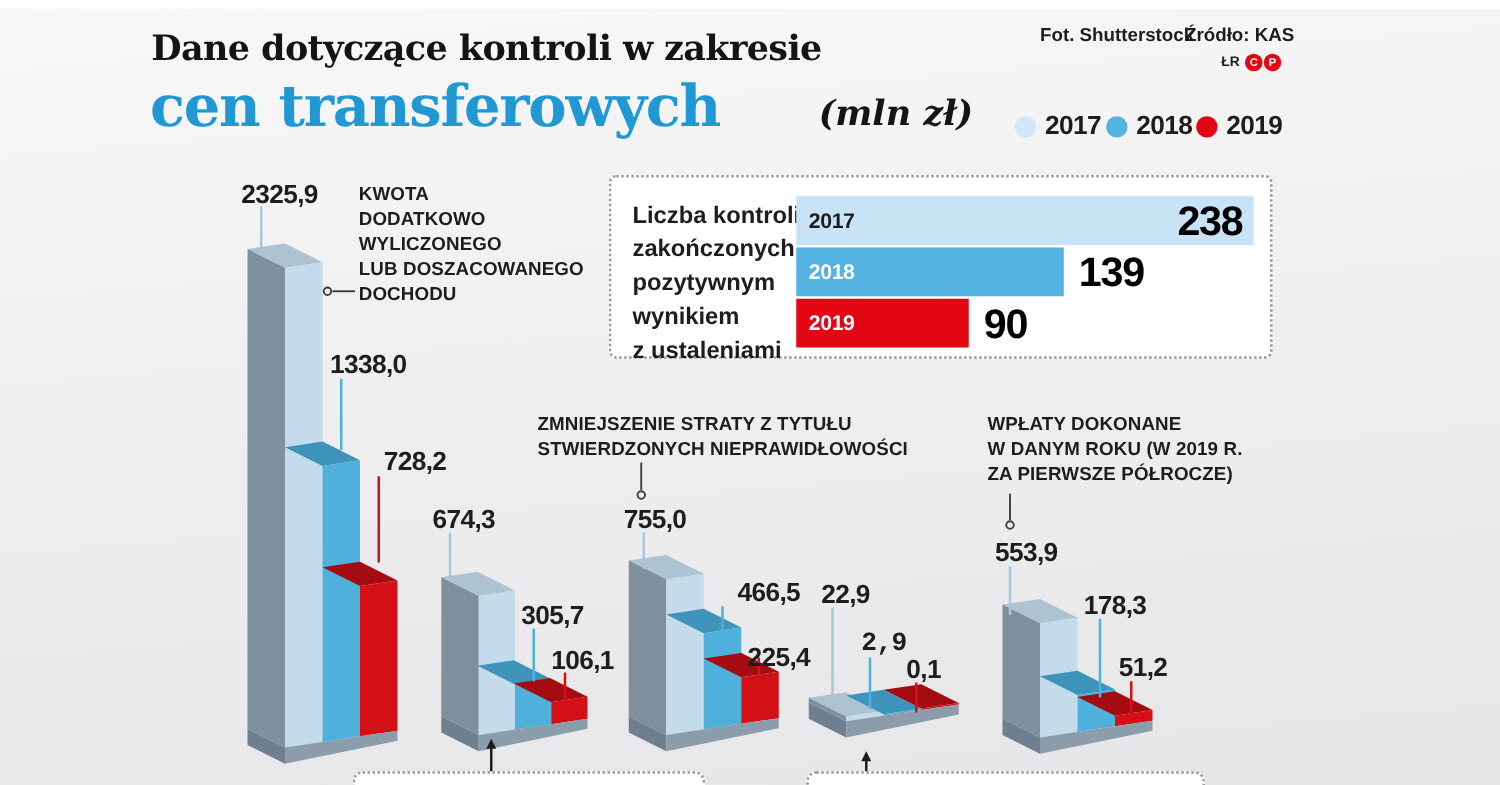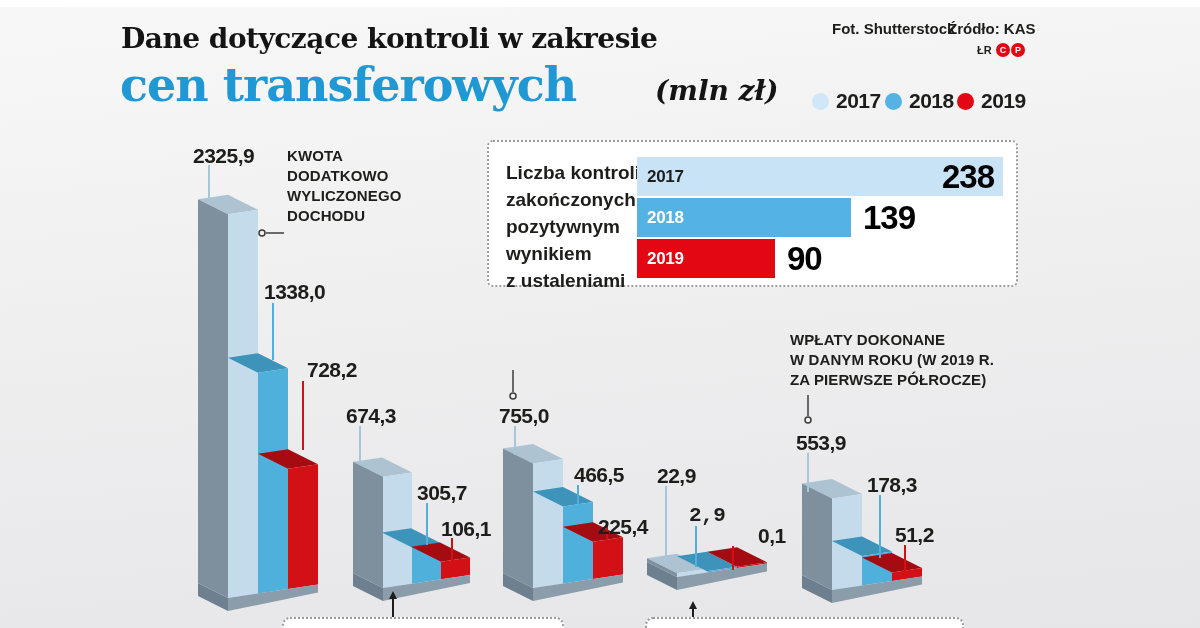--- a/index.html
+++ b/index.html
@@ -183,31 +183,36 @@
       <line x1="693" y1="607" x2="693" y2="617" stroke="#1d1d1b" stroke-width="2"></line>
       <polygon points="689,609 697,609 693,601" fill="#1d1d1b"></polygon>
     </svg>
 <div class="val-label" style="left: 193px; top: 144px;">2325,9</div>
     <div class="val-label" style="left: 264px; top: 280px;">1338,0</div>
     <div class="val-label" style="left: 307px; top: 358px;">728,2</div>
     <div class="grp-header" style="left: 287px; top: 146px;">
       <div>KWOTA</div>
       <div>DODATKOWO</div>
       <div>WYLICZONEGO</div>
+      <div>LUB DOSZACOWANEGO</div>
       <div>DOCHODU</div>
     </div>
     <div class="val-label" style="left: 346px; top: 404px;">674,3</div>
     <div class="val-label" style="left: 417px; top: 481px;">305,7</div>
     <div class="val-label" style="left: 441px; top: 517px;">106,1</div>
     <div class="val-label" style="left: 499px; top: 404px;">755,0</div>
-    <div class="val-label" style="left: 574px; top: 463px;">466,5</div>
+    <div class="val-label" style="left: 590px; top: 463px;">466,5</div>
     <div class="val-label" style="left: 598px; top: 515px;">225,4</div>
+    <div class="grp-header" style="left: 430px; top: 330px;">
+      <div>ZMNIEJSZENIE STRATY Z TYTUŁU</div>
+      <div>STWIERDZONYCH NIEPRAWIDŁOWOŚCI</div>
+    </div>
     <div class="val-label" style="left: 657px; top: 464px;">22,9</div>
     <div class="val-label" style="left: 689px; top: 504px; font-family: Liberation Mono, monospace;">2,9</div>
-    <div class="val-label" style="left: 725px; top: 524px; margin-left: 33px;">0,1</div>
+    <div class="val-label" style="left: 725px; top: 524px;">0,1</div>
     <div class="val-label" style="left: 796px; top: 431px;">553,9</div>
     <div class="val-label" style="left: 867px; top: 473px;">178,3</div>
     <div class="val-label" style="left: 895px; top: 523px;">51,2</div>
     <div class="grp-header" style="left: 790px; top: 330px;">
       <div>WPŁATY DOKONANE</div>
       <div>W DANYM ROKU (W 2019 R.</div>
       <div>ZA PIERWSZE PÓŁROCZE)</div>
     </div>
   </div>
 

